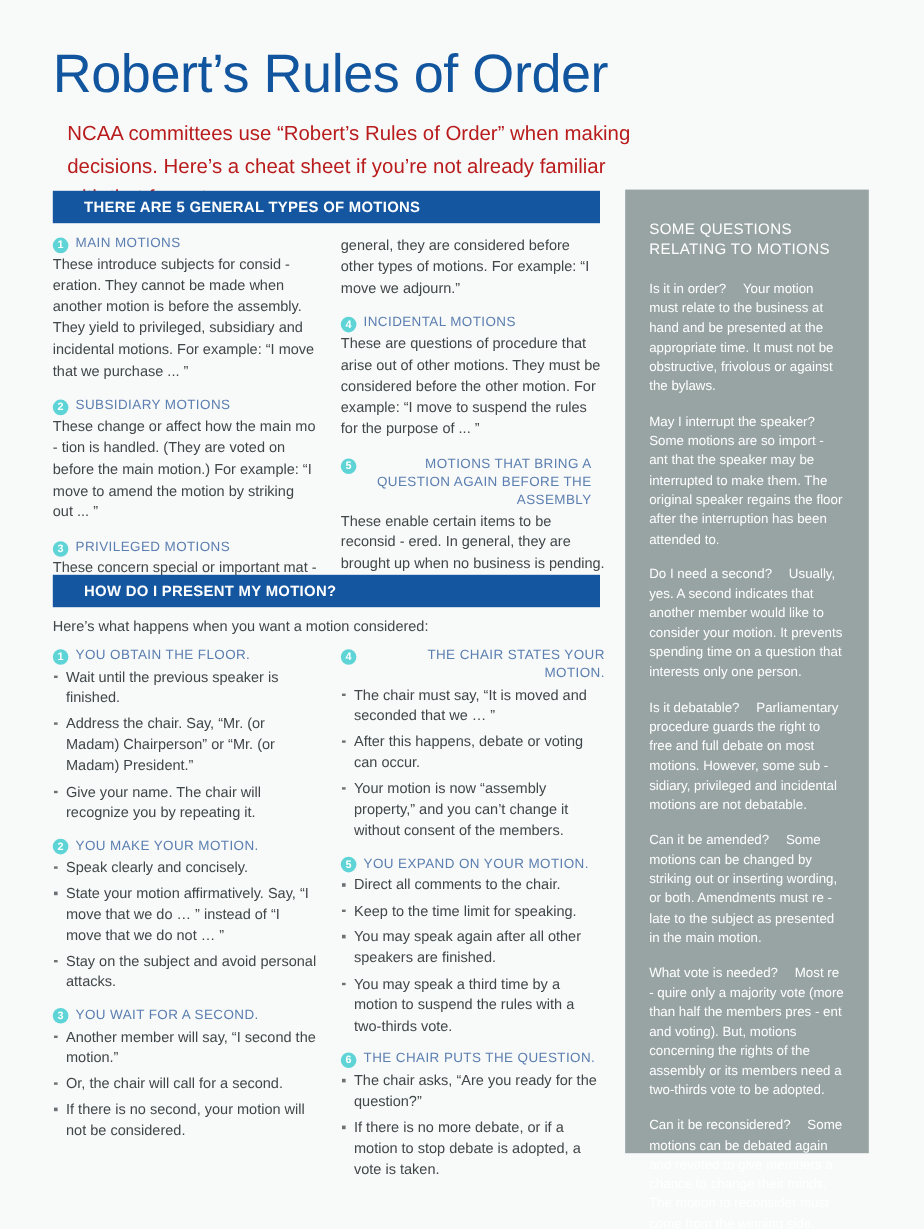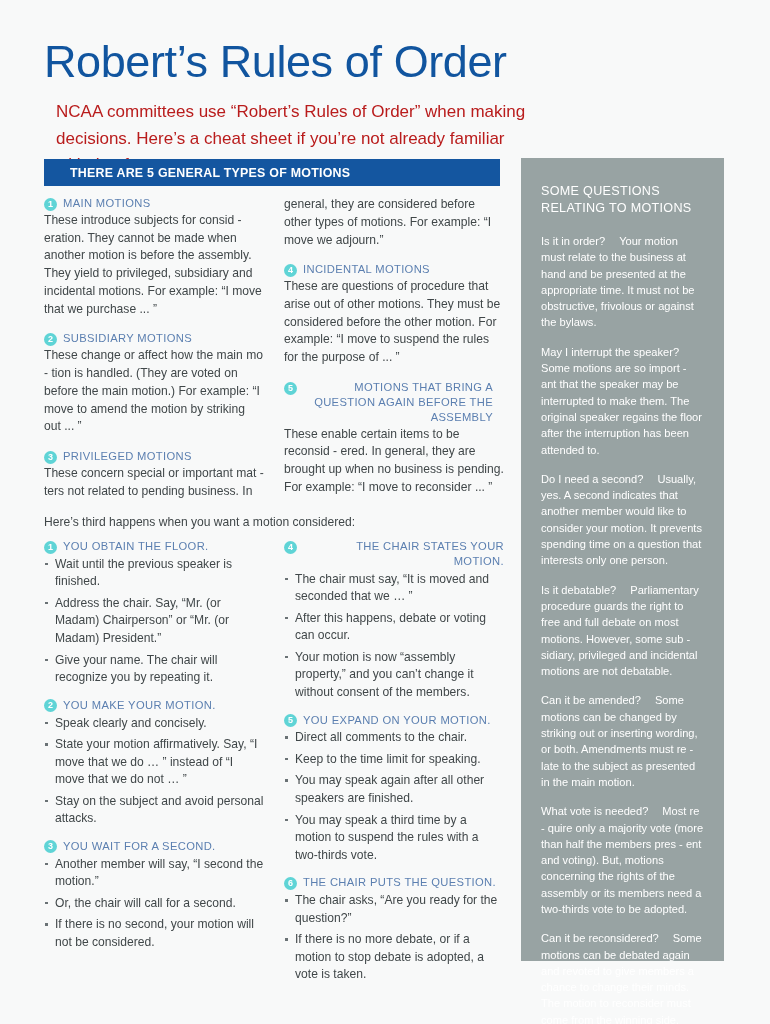--- a/index.html
+++ b/index.html
@@ -230,22 +230,23 @@
       <div class="item">
         <div class="item-head">
           <span class="badge">5</span>
           <span class="head-text wrap">MOTIONS THAT BRING A QUESTION AGAIN BEFORE THE ASSEMBLY</span>
         </div>
         <p class="body-text">These enable certain items to be reconsid  -  ered. In general, they are brought up when no business is pending. For example:     “I move to reconsider ... ”</p>
       </div>
     </div>
   </div>
 
-
-  <p class="body-text" style="position:absolute; left:44px; top:514px; width:460px;">Here’s third happens when you want a motion considered:</p>
+  <div class="bar" id="bar-present">HOW DO I PRESENT MY MOTION?</div>
+
+  <p class="body-text" style="position:absolute; left:44px; top:514px; width:460px;">Here’s what happens when you want a motion considered:</p>
 
   <div class="cols" id="cols-present">
 
     <div class="col">
       <div class="item tight">
         <div class="item-head">
           <span class="badge">1</span>
           <span class="head-text">YOU OBTAIN THE FLOOR.</span>
         </div>
         <ul class="bullets">

